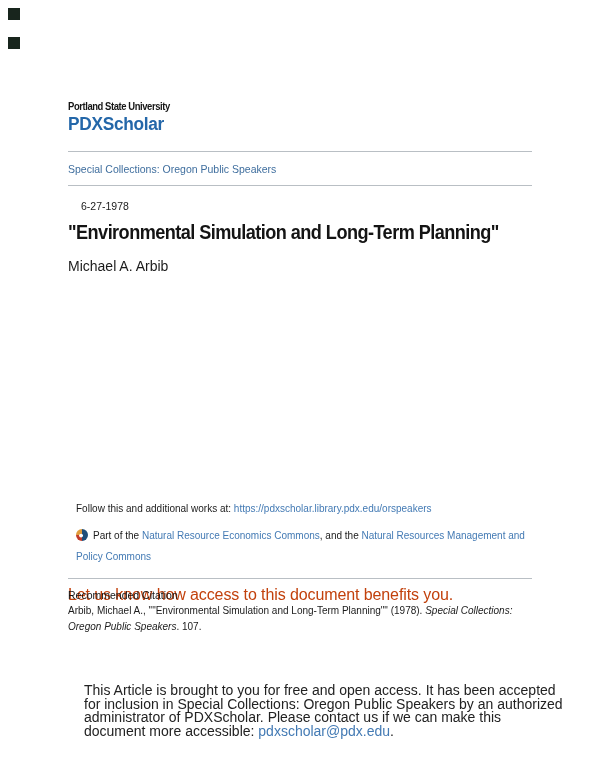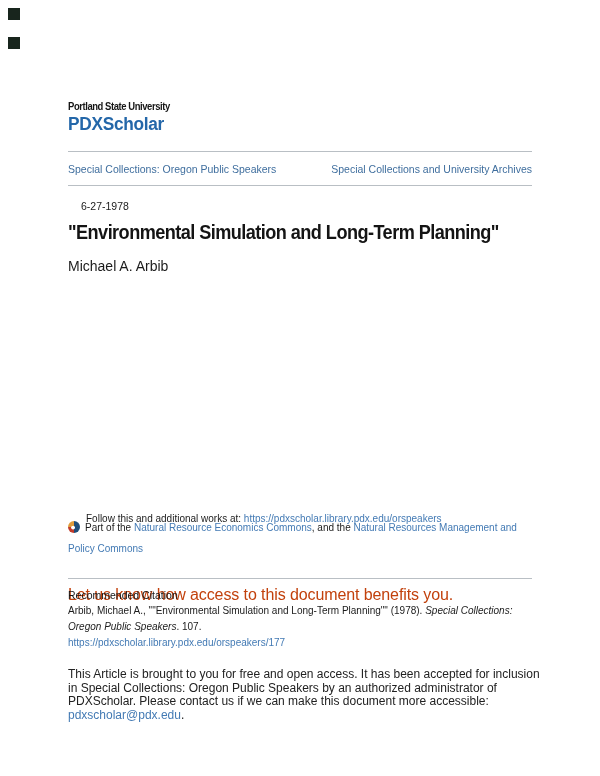--- a/index.html
+++ b/index.html
@@ -34,73 +34,72 @@
 
   .date{position:absolute;top:200px;left:68px;font-size:10.5px;color:#1b1b1b;margin-left:13px;}
 
   .worktitle{
     position:absolute;top:221px;left:68px;margin:0;font-size:19.5px;font-weight:700;
     letter-spacing:-0.6px;white-space:nowrap;transform:scaleX(0.93);
     transform-origin:left top;color:#141414;
   }
   .author{position:absolute;top:258px;left:68px;font-size:14px;}
 
-  .follow{position:absolute;top:495px;left:68px;margin:18px;font-size:10px;color:#1b1b1b;}
+  .follow{position:absolute;top:495px;left:68px;margin:8px;font-size:10px;color:#1b1b1b;}
   .blink{color:#437ab4;text-decoration:none;cursor:pointer;}
 
-  .partof{position:absolute;top:517px;left:68px;width:462px;margin:0;font-size:10px;line-height:21px;color:#1b1b1b;}
+  .partof{position:absolute;top:517px;left:68px;width:462px;margin:8px;font-size:10px;line-height:21px;color:#1b1b1b;}
   .commons-icon{
     display:inline-block;width:12px;height:12px;border-radius:50%;
     margin-right:5px;vertical-align:-2px;
     background:
       radial-gradient(circle at 42% 55%, #ffffff 0 1.5px, rgba(255,255,255,0) 2.2px),
       conic-gradient(from -90deg, #e09c3c 0 95deg, #1f4e79 95deg 265deg, #c23b2a 265deg 360deg);
   }
 
   .access{
     position:absolute;top:550px;left:68px;font-size:16px;color:#c2410c;
     text-decoration:none;cursor:pointer;letter-spacing:-0.1px;white-space:nowrap;margin-top:36px;
   }
 
   .cit-head{position:absolute;top:589px;left:68px;font-size:10.5px;font-weight:400;color:#141414;}
   .cit-body{position:absolute;top:603px;left:68px;width:470px;margin:0;font-size:10px;line-height:16px;color:#1b1b1b;}
   .cit-body em{font-style:italic;}
 
-  .footnote{position:absolute;top:668px;left:68px;width:482px;margin:0;font-size:12px;line-height:13.5px;color:#222222;}
+  .footnote{position:absolute;top:668px;left:68px;width:482px;margin:16px;font-size:14px;line-height:13.5px;color:#222222;}
 </style>
 </head>
 <body>
 
 <div class="scan-mark m1"></div>
 <div class="scan-mark m2"></div>
 
 <div class="institution">Portland State University</div>
 
 <a class="brand"><span class="b">PDX</span><span class="r">Scholar</span></a>
 
 <div class="rule r1"></div>
 
 <nav class="topnav">
   <a class="navlink">Special Collections: Oregon Public Speakers</a>
-  <a class="navlink">Special Collections and University Archives</a>
 </nav>
 
 <div class="rule r2"></div>
 
 <div class="date">6-27-1978</div>
 
 <h1 class="worktitle">"Environmental Simulation and Long-Term Planning"</h1>
 
 <div class="author">Michael A. Arbib</div>
 
 <p class="follow"><span>Follow this and additional works at: </span><a class="blink">https://pdxscholar.library.pdx.edu/orspeakers</a></p>
 
 <p class="partof"><span class="commons-icon"></span><span>Part of the </span><a class="blink">Natural Resource Economics Commons</a><span>, and the </span><a class="blink">Natural Resources Management and Policy Commons</a></p>
 
 <a class="access">Let us know how access to this document benefits you.</a>
 
 <div class="rule r3"></div>
 
 <div class="cit-head">Recommended Citation</div>
 
-<p class="cit-body"><span>Arbib, Michael A., ""Environmental Simulation and Long-Term Planning"" (1978). </span><em>Special Collections: Oregon Public Speakers</em><span>. 107.</span><br><a class="blink">https://pdxscholar.library.pdx.edu/orspeakers/177</a></p>
+<p class="cit-body"><span>Arbib, Michael A., ""Environmental Simulation and Long-Term Planning"" (1978). </span><em>Special Collections: Oregon Public Speakers</em><span>. 107.</span><br></p>
 
 <p class="footnote"><span>This Article is brought to you for free and open access. It has been accepted for inclusion in Special Collections: Oregon Public Speakers by an authorized administrator of PDXScholar. Please contact us if we can make this document more accessible: </span><a class="blink">pdxscholar@pdx.edu</a><span>.</span></p>
 
 </body></html>

